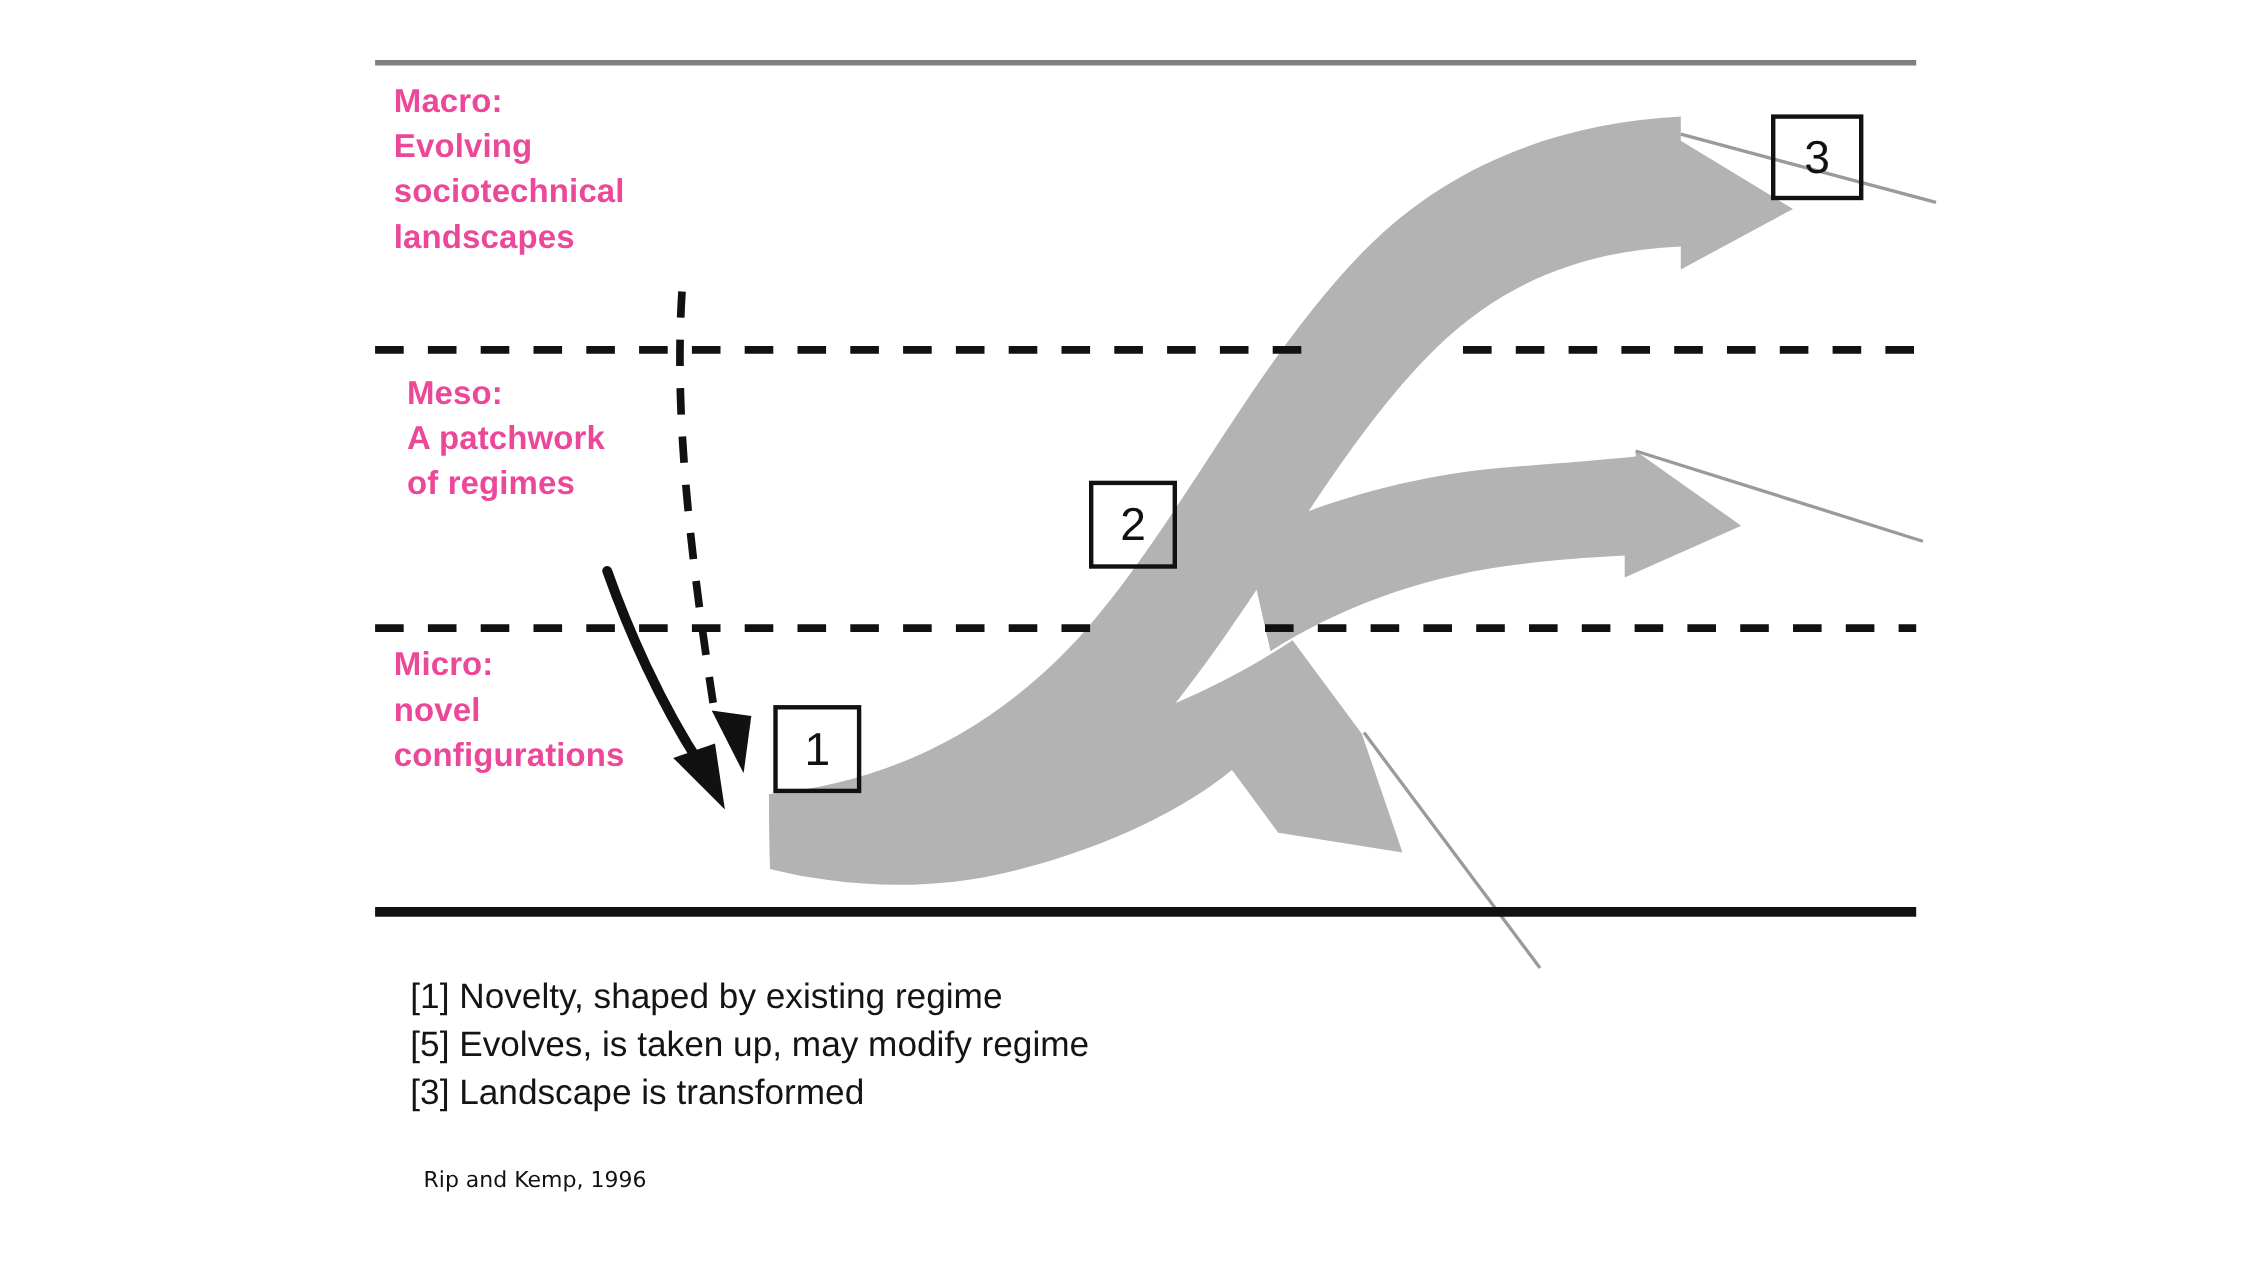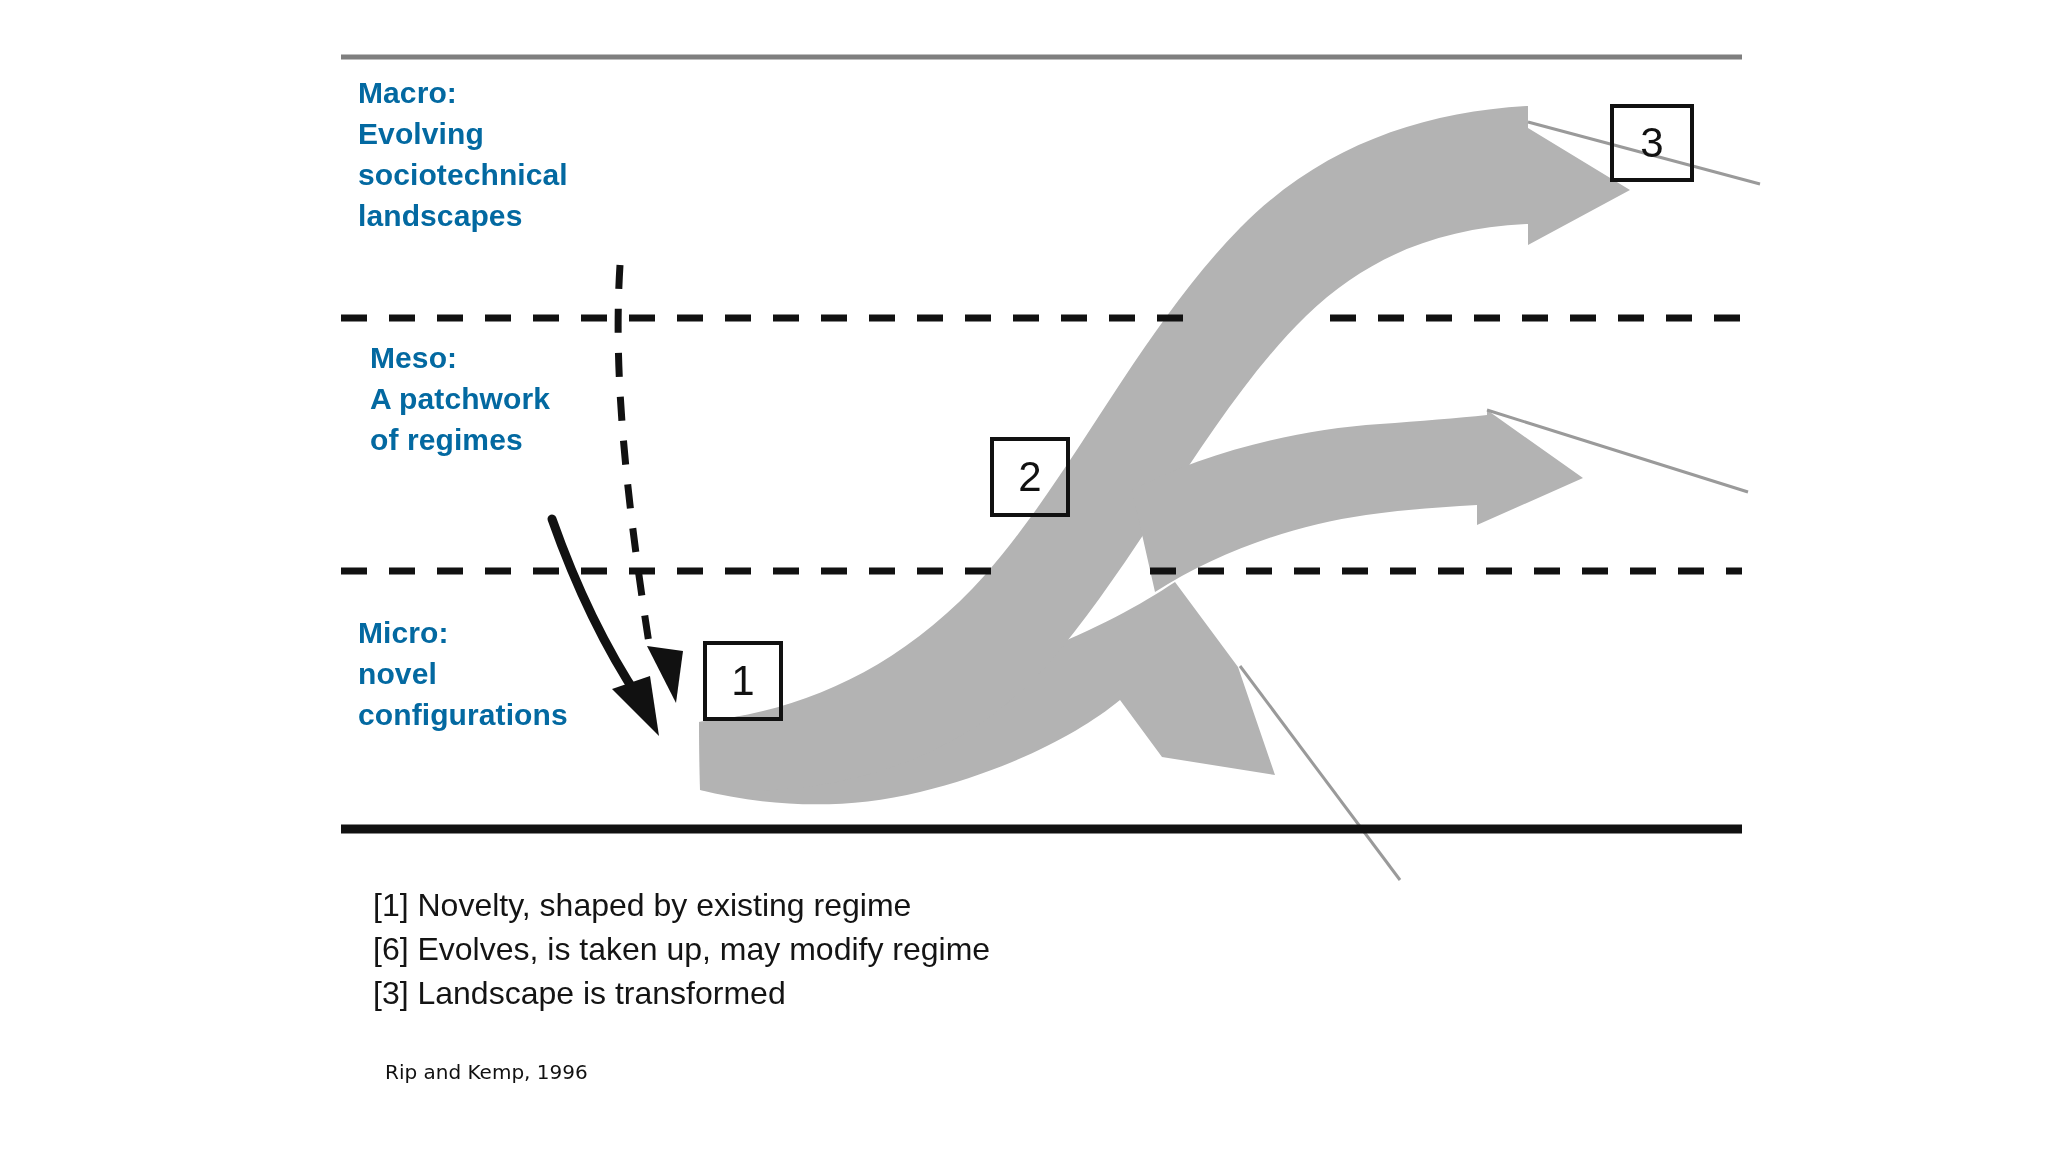--- a/index.html
+++ b/index.html
@@ -1,25 +1,25 @@
 <!DOCTYPE html>
 <html><head>
 <meta charset="utf-8">
 <style>
   html,body{margin:0;padding:0;background:#ffffff;}
   body{width:2048px;height:1152px;overflow:hidden;
        font-family:"Liberation Sans","DejaVu Sans",sans-serif;}
   #stage{position:relative;width:2048px;height:1152px;background:#fff;}
   svg.layer{position:absolute;left:0;top:0;width:2048px;height:1152px;}
 
-  .lvl-label{position:absolute;font-weight:bold;color:#0369a1;
+  .lvl-label{position:absolute;font-weight:bold;color:#ec4899;
              font-size:30px;line-height:41px;white-space:pre-line;letter-spacing:0.1px;}
   #lbl-macro{left:358px;top:72px;}
   #lbl-meso{left:370px;top:337px;}
-  #lbl-micro{left:358px;top:612px;}
+  #lbl-micro{left:358px;top:584px;}
 
   .numbox{position:absolute;border:4px solid #111;background:transparent;
           display:flex;align-items:center;justify-content:center;
           font-size:42px;color:#111;font-family:"Liberation Sans",sans-serif;}
   #box1{left:703px;top:641px;width:72px;height:72px;}
   #box2{left:990px;top:437px;width:72px;height:72px;}
   #box3{left:1610px;top:104px;width:76px;height:70px;}
 
   #legend{position:absolute;left:341px;top:883px;font-size:32px;
           line-height:44px;color:#141414;}
@@ -126,19 +126,19 @@
   <div class="lvl-label" id="lbl-micro">Micro:
 novel
 configurations</div>
 
   <div class="numbox" id="box1">1</div>
   <div class="numbox" id="box2">2</div>
   <div class="numbox" id="box3">3</div>
 
   <div id="legend">
     <div>[1] Novelty, shaped by existing regime</div>
-    <div>[6] Evolves, is taken up, may modify regime</div>
+    <div>[5] Evolves, is taken up, may modify regime</div>
     <div>[3] Landscape is transformed</div>
   </div>
 
   <div id="attrib">Rip and Kemp, 1996</div>
 
 </div>
 
 </body></html>

